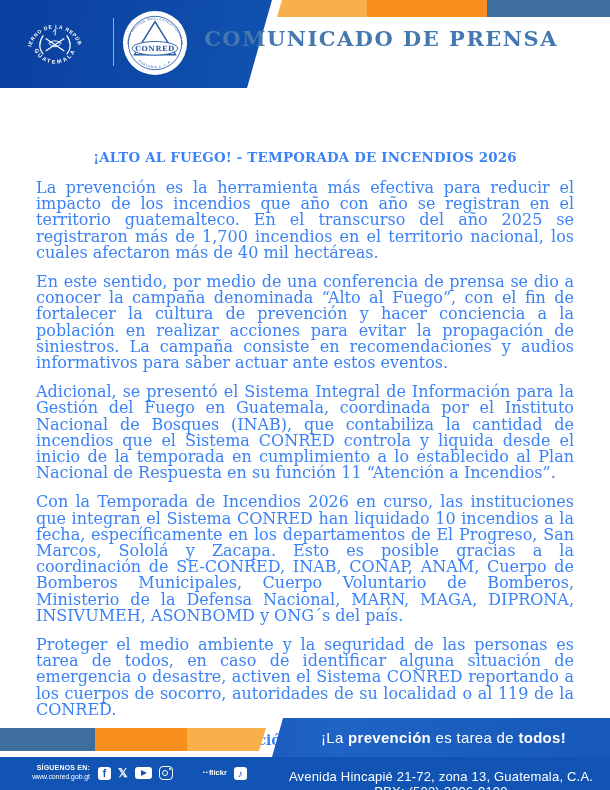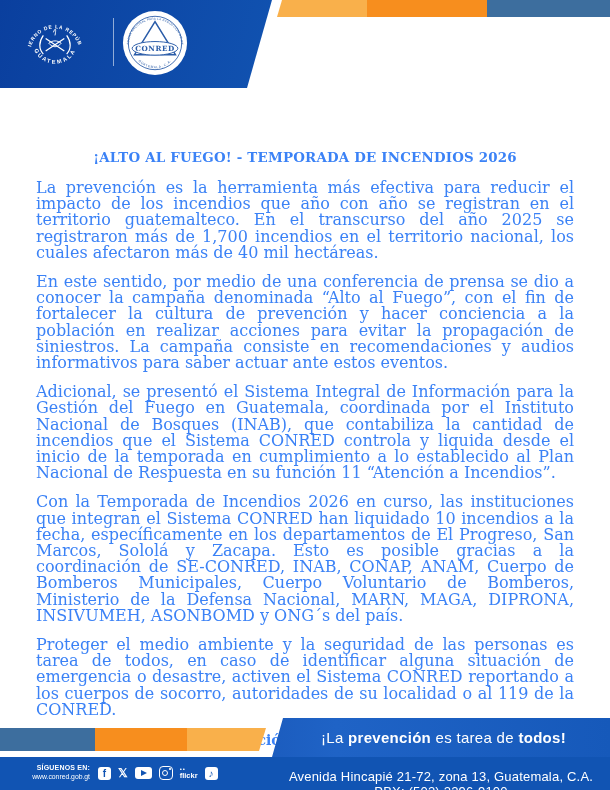--- a/index.html
+++ b/index.html
@@ -51,21 +51,21 @@
         font-size:10px;font-weight:bold;display:flex;align-items:center;justify-content:center;}
   .xicon{color:#fff;font-size:12px;font-weight:bold;font-family:"Liberation Sans",sans-serif;}
   .yt{width:17px;height:12px;background:#fff;border-radius:3px;position:relative;}
   .yt::after{content:"";position:absolute;left:6px;top:3px;border-left:6px solid #1154b3;
      border-top:3px solid transparent;border-bottom:3px solid transparent;}
   .ig{width:12px;height:12px;border:1.4px solid #fff;border-radius:4px;position:relative;}
   .ig::after{content:"";position:absolute;left:2.6px;top:2.6px;width:4px;height:4px;
      border:1.3px solid #fff;border-radius:50%;}
   .ig::before{content:"";position:absolute;right:1px;top:1px;width:1.6px;height:1.6px;
      background:#fff;border-radius:50%;}
-  .flickr{display:flex;flex-direction:column;align-items:flex-start;line-height:1;}
+  .flickr{display:flex;flex-direction:row;align-items:flex-start;line-height:1;margin-left:23px;}
   .flickr .dots{letter-spacing:1px;font-size:6px;}
   .flickr .word{font-size:7.5px;font-weight:bold;}
   .address{position:absolute;left:280px;right:8px;top:12px;text-align:center;font-size:13px;
      letter-spacing:.2px;}
   svg text{font-family:"Liberation Sans",sans-serif;}
 </style>
 </head>
 <body>
 
 <div class="page">
@@ -104,20 +104,21 @@
       </text>
       <text font-size="3.4" fill="#2a5ca8" letter-spacing="0.6">
         <textPath href="#cArcBot" startOffset="50%" text-anchor="middle">GUATEMALA, C.A.</textPath>
       </text>
       <polygon points="35,13 56,47 14,47" fill="#ffffff" stroke="#2a5ca8" stroke-width="1.6"></polygon>
       <ellipse cx="35" cy="40.5" rx="23.5" ry="7" fill="#ffffff" stroke="#2a5ca8" stroke-width="1"></ellipse>
       <text x="35" y="43" text-anchor="middle" font-size="7.4" font-weight="bold" fill="#2a5ca8" letter-spacing="0.6" style="font-family:'DejaVu Serif',serif">CONRED</text>
     </svg>
   </div>
   <div class="header-title">
+    <div class="l1">COMUNICADO DE PRENSA</div>
   </div>
 
   <div class="doc">
     <div class="doc-title">¡ALTO AL FUEGO! - TEMPORADA DE INCENDIOS 2026</div>
     <p class="first">La prevención es la herramienta más efectiva para reducir el impacto de los incendios que año con año se registran en el territorio guatemalteco. En el transcurso del año 2025 se registraron más de 1,700 incendios en el territorio nacional, los cuales afectaron más de 40 mil hectáreas.</p>
     <p>En este sentido, por medio de una conferencia de prensa se dio a conocer la campaña denominada “Alto al Fuego”, con el fin de fortalecer la cultura de prevención y hacer conciencia a la población en realizar acciones para evitar la propagación de siniestros. La campaña consiste en recomendaciones y audios informativos para saber actuar ante estos eventos.</p>
     <p>Adicional, se presentó el Sistema Integral de Información para la Gestión del Fuego en Guatemala, coordinada por el Instituto Nacional de Bosques (INAB), que contabiliza la cantidad de incendios que el Sistema CONRED controla y liquida desde el inicio de la temporada en cumplimiento a lo establecido al Plan Nacional de Respuesta en su función 11 “Atención a Incendios”.</p>
     <p>Con la Temporada de Incendios 2026 en curso, las instituciones que integran el Sistema CONRED han liquidado 10 incendios a la fecha, específicamente en los departamentos de El Progreso, San Marcos, Sololá y Zacapa. Esto es posible gracias a la coordinación de SE-CONRED, INAB, CONAP, ANAM, Cuerpo de Bomberos Municipales, Cuerpo Voluntario de Bomberos, Ministerio de la Defensa Nacional, MARN, MAGA, DIPRONA, INSIVUMEH, ASONBOMD y ONG´s del país.</p>
     <p>Proteger el medio ambiente y la seguridad de las personas es tarea de todos, en caso de identificar alguna situación de emergencia o desastre, activen el Sistema CONRED reportando a los cuerpos de socorro, autoridades de su localidad o al 119 de la CONRED.</p>
     <div class="doc-slogan">¡La prevención es tarea de todos!</div>

